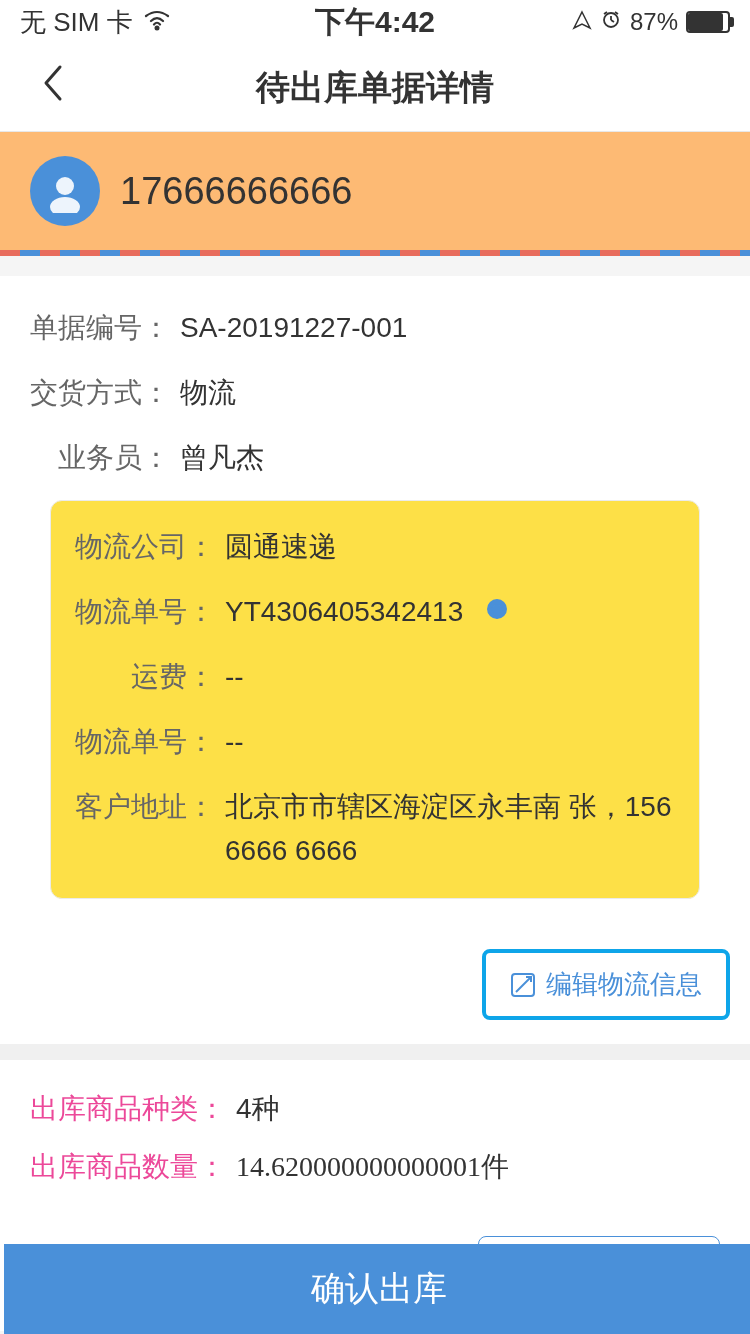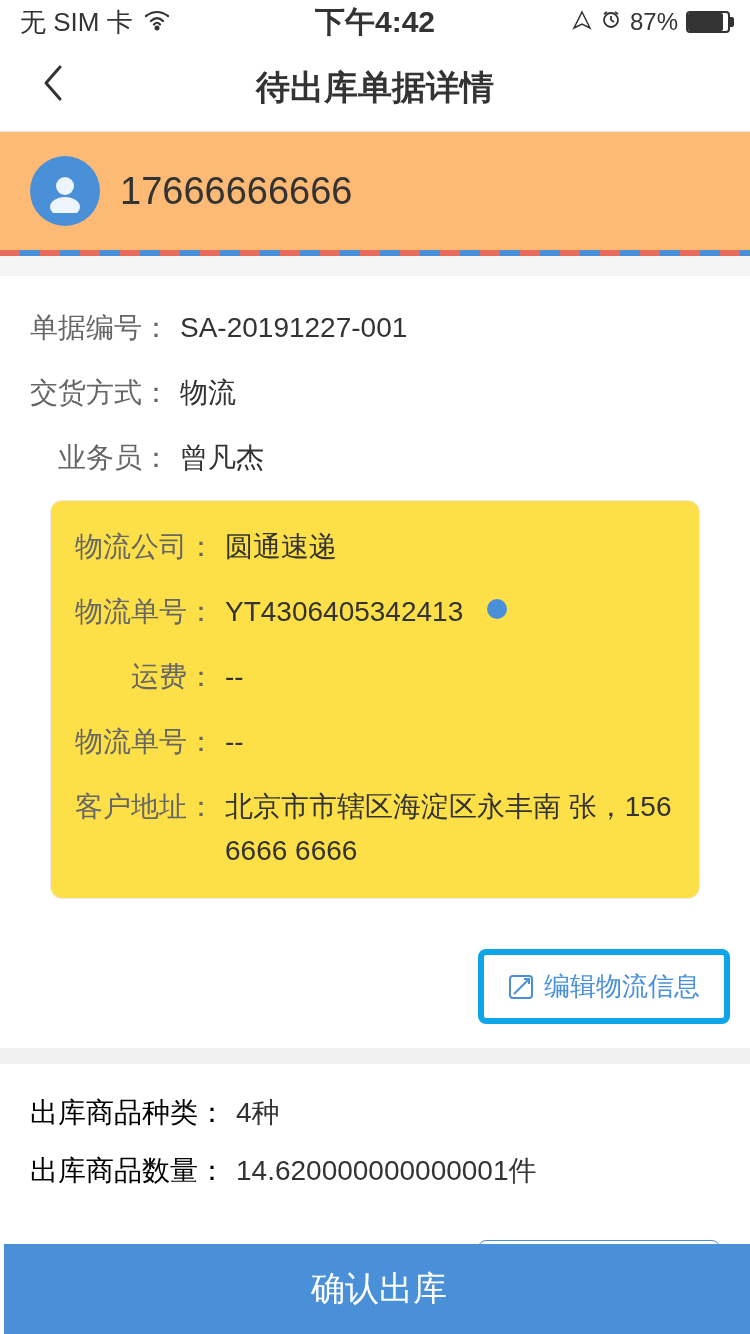--- a/index.html
+++ b/index.html
@@ -212,21 +212,21 @@
     .edit-btn-row {
       display: flex;
       justify-content: flex-end;
       padding: 20px 20px 24px;
       background: #fff;
     }
     .edit-btn {
       display: flex;
       align-items: center;
       gap: 10px;
-      border: 6px solid #0ea5e9;
+      border: 4px solid #0ea5e9;
       border-radius: 8px;
       padding: 14px 24px;
       color: #4a90d9;
       font-size: 26px;
       cursor: pointer;
       background: #fff;
     }
 
     
     .separator {
@@ -240,23 +240,24 @@
       padding: 30px 30px;
     }
     .goods-row {
       display: flex;
       align-items: center;
       margin-bottom: 20px;
       font-size: 28px;
     }
     .goods-row:last-child {
       margin-bottom: 0;
+      font-family: Liberation Serif, serif;
     }
     .goods-label {
-      color: #000000;
+      color: #ec4899;
       min-width: 160px;
       text-align: right;
     }
     .goods-value {
       color: #333;
       padding-left: 10px;
     }
 
     
     .view-detail-row {

